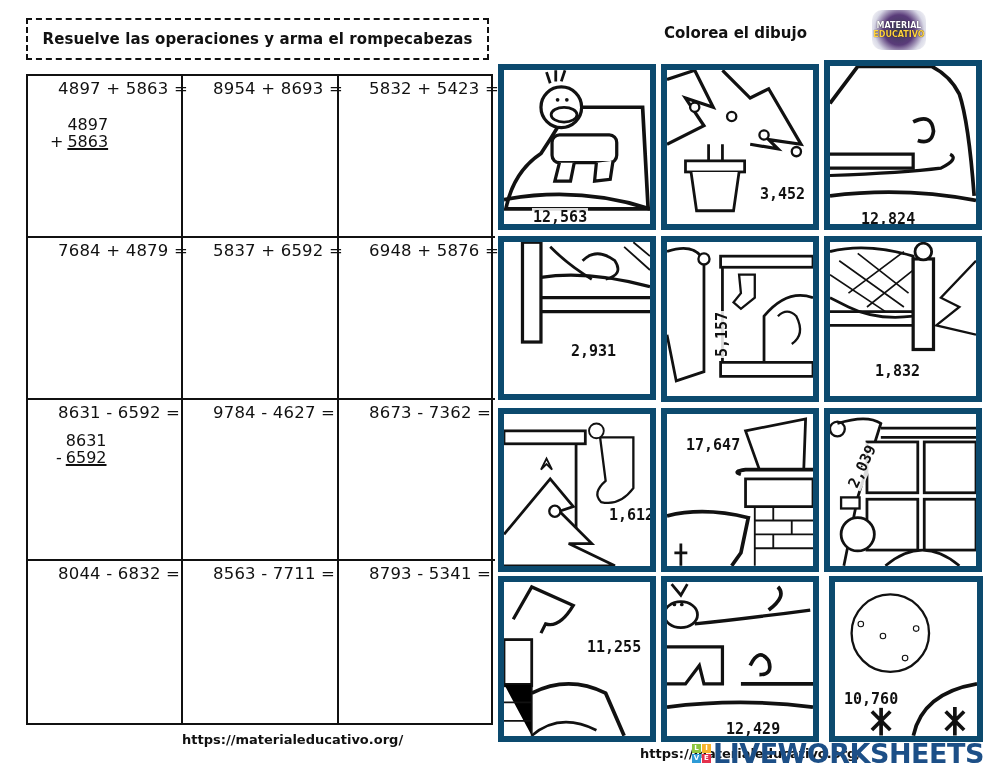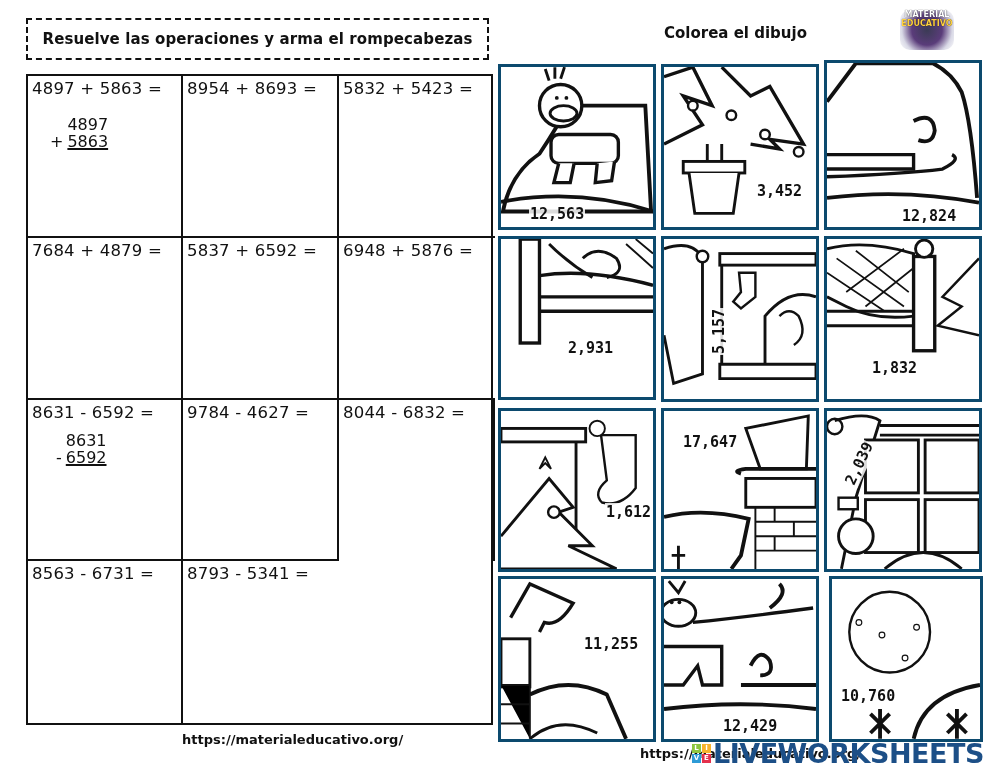--- a/index.html
+++ b/index.html
@@ -13,60 +13,59 @@
     }
     .title-box span { font-family: "DejaVu Sans", sans-serif; font-weight: bold; font-size: 15px; letter-spacing: 0.1px; }
 
     .color-title {
       position: absolute; left: 664px; top: 24px;
       font-family: "DejaVu Sans", sans-serif; font-weight: bold; font-size: 15px;
     }
 
     .logo {
       position: absolute; left: 872px; top: 10px; width: 54px; height: 40px;
-      display: flex; flex-direction: column; align-items: center; justify-content: flex-start;
+      display: flex; flex-direction: column; align-items: center; justify-content: center;
       background: radial-gradient(circle at 50% 50%, #3b3b55 0%, #5a3c7a 45%, #d9d9e6 75%, #fff 100%);
       border-radius: 10px;
-      margin-left: 28px;
     }
     .logo span {
       font-family: "DejaVu Sans", sans-serif; font-weight: bold; font-size: 8px; line-height: 9px;
       color: #fff; text-shadow: 0 0 1px #000;
     }
     .logo .l2 { color: #ffd23f; }
 
     .ops-table {
       position: absolute; left: 26px; top: 74px; width: 467px; height: 651px;
       border: 2px solid #111;
       display: grid; grid-template-columns: 155px 156px 156px; grid-template-rows: repeat(4, 1fr);
     }
     .cell {
       border-right: 2px solid #111; border-bottom: 2px solid #111; position: relative;
       padding: 3px 4px;
     }
     .cell.last-col { border-right: none; }
     .cell.last-row { border-bottom: none; }
     .op {
-      font-family: "DejaVu Sans", sans-serif; font-size: 16.5px; letter-spacing: 0.2px; white-space: nowrap;
+      font-family: "DejaVu Sans", sans-serif; font-size: 16.5px; letter-spacing: 0.2px; white-space: nowrap; margin-left: 26px;
     }
     .vertical {
       position: absolute; left: 24px; top: 40px;
       font-family: "DejaVu Sans", sans-serif; font-size: 16px; line-height: 17px; text-align: right;
     }
     .vertical .row2 { display: flex; gap: 4px; justify-content: flex-end; }
     .vertical .row2 .num { text-decoration: underline; text-decoration-thickness: 2px; }
 
     .footer-url {
       position: absolute; left: 182px; top: 732px;
       font-family: "DejaVu Sans", sans-serif; font-weight: bold; font-size: 13px;
     }
 
     .puzzle { position: absolute; left: 498px; top: 60px; width: 485px; height: 682px; }
     .piece {
-      position: absolute; border: 3px solid #0c4a6e; background: #fff; overflow: hidden;
+      position: absolute; border: 6px solid #0c4a6e; background: #fff; overflow: hidden;
     }
     .piece svg { position: absolute; left: 0; top: 0; width: 100%; height: 100%; }
     .piece .val {
       position: absolute; font-family: "DejaVu Sans Mono", monospace; font-weight: bold; font-size: 15px;
       background: rgba(255,255,255,0.85); padding: 0 1px;
     }
     .piece .val.rot { transform: rotate(-90deg); transform-origin: left top; }
     .piece .val.rot2 { transform: rotate(-65deg); transform-origin: left top; }
 
     .lw-bar {
@@ -131,26 +130,29 @@
       <div>8631</div>
       <div class="row2">
           <span>-</span>
           <span class="num">6592</span>
         </div>
     </div>
   </div>
   <div class="cell">
       <div class="op">9784 - 4627 =</div>
     </div>
+  <div class="cell last-col">
+      <div class="op">8673 - 7362 =</div>
+    </div>
 
   <div class="cell last-row">
       <div class="op">8044 - 6832 =</div>
     </div>
   <div class="cell last-row">
-      <div class="op">8563 - 6731 =</div>
+      <div class="op">8563 - 7711 =</div>
     </div>
   <div class="cell last-row last-col">
       <div class="op">8793 - 5341 =</div>
     </div>
 </div>
 
 <div class="footer-url">https://materialeducativo.org/</div>
 
 <div class="puzzle">
 
@@ -184,21 +186,21 @@
   </div>
 
   <div class="piece" style="left:326px; top:0; width:158px; height:170px;">
     <svg viewBox="0 0 158 170">
       <path d="M0 40 L30 0 L110 0 Q130 10 140 30 Q150 60 156 140" fill="none" stroke="#111" stroke-width="4"></path>
       <path d="M90 60 Q110 50 112 70 Q110 85 95 80" fill="none" stroke="#111" stroke-width="4"></path>
       <path d="M0 95 L90 95 L90 110 L0 110" fill="none" stroke="#111" stroke-width="3.5"></path>
       <path d="M0 118 Q80 115 120 110 Q140 100 130 95" fill="none" stroke="#111" stroke-width="3.5"></path>
       <path d="M0 140 Q80 130 158 145" fill="none" stroke="#111" stroke-width="4"></path>
     </svg>
-    <div class="val" style="left:30px; top:144px;margin-left:44px;">12,824</div>
+    <div class="val" style="left:30px; top:144px;">12,824</div>
   </div>
 
   <div class="piece" style="left:0; top:176px; width:158px; height:164px;">
     <svg viewBox="0 0 158 164">
       <rect x="20" y="0" width="20" height="108" fill="#fff" stroke="#111" stroke-width="3.5"></rect>
       <path d="M40 38 Q90 30 158 48 M40 60 L158 60 M40 75 L158 75" fill="none" stroke="#111" stroke-width="3.5"></path>
       <path d="M50 5 Q70 25 95 40 M85 20 Q100 5 120 20 Q130 35 110 40" fill="none" stroke="#111" stroke-width="3"></path>
       <path d="M130 5 L158 30 M140 0 L158 15" stroke="#111" stroke-width="2"></path>
     </svg>
     <div class="val" style="left:66px; top:100px;text-align:center;">2,931</div>

